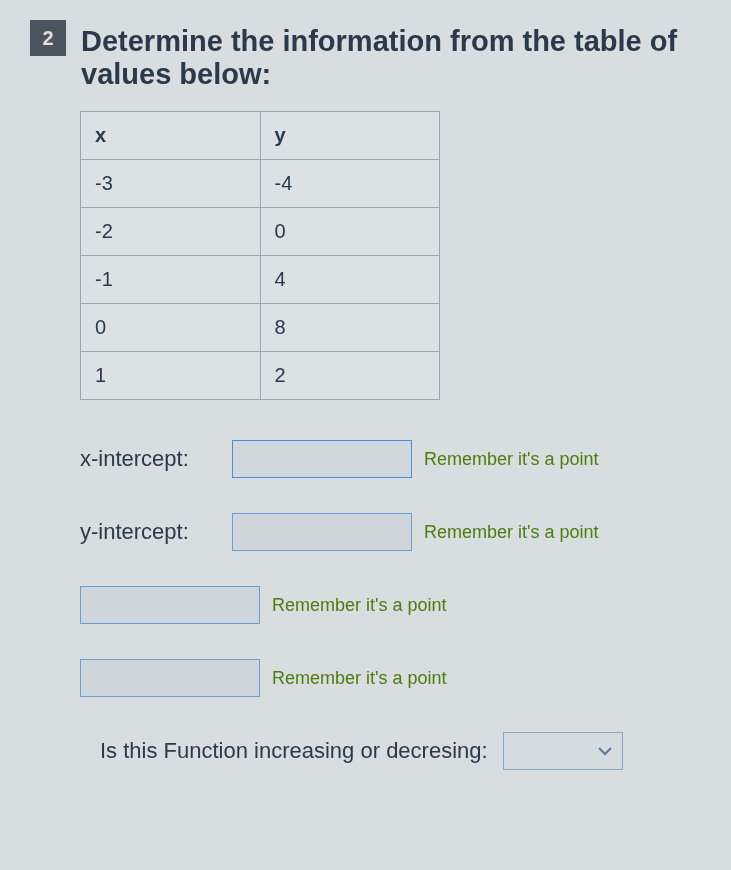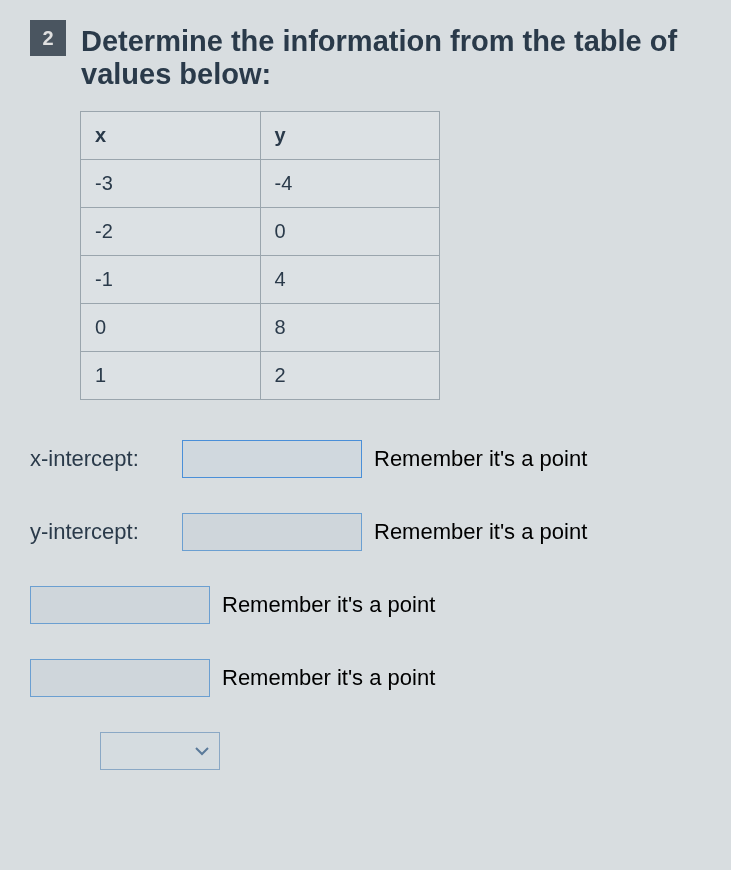--- a/index.html
+++ b/index.html
@@ -48,20 +48,21 @@
       font-size: 20px;
       color: #2a3a4a;
       background: #dce1e4;
     }
     .data-table th {
       font-weight: bold;
     }
     .form-row {
       display: flex;
       align-items: center;
+      margin-left: 50px;
       margin-bottom: 35px;
       gap: 12px;
     }
     .form-label {
       font-size: 22px;
       color: #2a3a4a;
       width: 140px;
       text-align: left;
     }
     .text-input {
@@ -70,22 +71,22 @@
       border: 1px solid #6b9fd1;
       background: #cfd6db;
       font-size: 18px;
       padding: 4px 8px;
     }
     .text-input.focused {
       border: 1px solid #4a8fd8;
       background: #d0d8de;
     }
     .hint-text {
-      font-size: 22px;
-      color: #000000;
+      font-size: 18px;
+      color: #4d7c0f;
     }
     .final-row {
       margin-left: 70px;
       margin-top: 20px;
       display: flex;
       align-items: center;
       gap: 15px;
     }
     .final-text {
       font-size: 22px;
@@ -159,20 +160,21 @@
   <input type="text" class="text-input" value="" style="">
   <span class="hint-text">Remember it's a point</span>
 </div>
 
 <div class="form-row">
   <input type="text" class="text-input" value="" style="">
   <span class="hint-text">Remember it's a point</span>
 </div>
 
 <div class="final-row">
+  <span class="final-text">Is this Function increasing or decresing:</span>
   <div class="select-box">
     <span></span>
     <span class="chevron">
       <svg width="14" height="10" viewBox="0 0 14 10">
           <path d="M1 2 L7 8 L13 2" stroke="#5a7a9a" stroke-width="2" fill="none"></path>
         </svg>
     </span>
   </div>
 </div>
 

